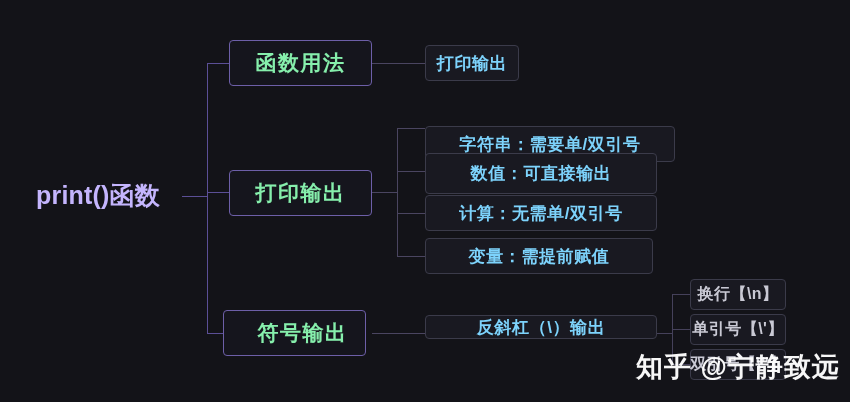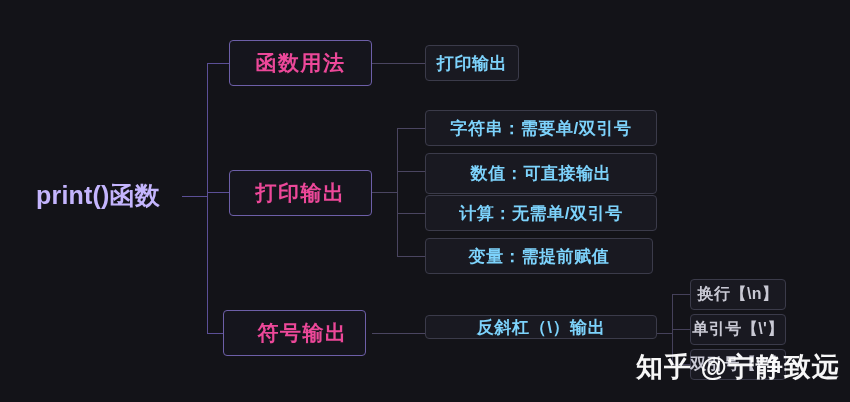--- a/index.html
+++ b/index.html
@@ -38,21 +38,21 @@
     align-items: center;
     justify-content: center;
     white-space: nowrap;
     border-radius: 4px;
     background: #17171f;
   }
 
   
   .node.lvl1 {
     border: 1.6px solid #6d5fa8;
-    color: #ec4899;
+    color: #86efac;
     font-size: 21px;
     font-weight: 700;
     letter-spacing: 1.5px;
     background: #15151d;
     text-align: right;
   }
 
   
   .node.lvl2 {
     border: 1.3px solid #3b3b4a;
@@ -123,21 +123,21 @@
 
   <div class="conn h dim" style="left:372px; top:192px; width:26px;"></div>
 
   <div class="conn v dim" style="left:397px; top:128px; height:128px;"></div>
 
   <div class="conn h dim" style="left:397px; top:128px; width:28px;"></div>
   <div class="conn h dim" style="left:397px; top:171px; width:28px;"></div>
   <div class="conn h dim" style="left:397px; top:213px; width:28px;"></div>
   <div class="conn h dim" style="left:397px; top:256px; width:28px;"></div>
 
-  <div class="node lvl2" style="left:425px; top:110px; width:232px; height:36px;">字符串：需要单/双引号</div>
+  <div class="node lvl2" style="left:425px; top:126px; width:250px; height:36px;">字符串：需要单/双引号</div>
 
   <div class="node lvl2" style="left:425px; top:153px; width:232px; height:41px;">数值：可直接输出</div>
 
   <div class="node lvl2" style="left:425px; top:195px; width:232px; height:36px;">计算：无需单/双引号</div>
 
   <div class="node lvl2" style="left:425px; top:238px; width:228px; height:36px;">变量：需提前赋值</div>
 
   <div class="node lvl1" style="left:223px; top:310px; width:143px; height:46px;padding-left:16px;">符号输出</div>
 
   <div class="conn h dim" style="left:372px; top:333px; width:53px;"></div>

